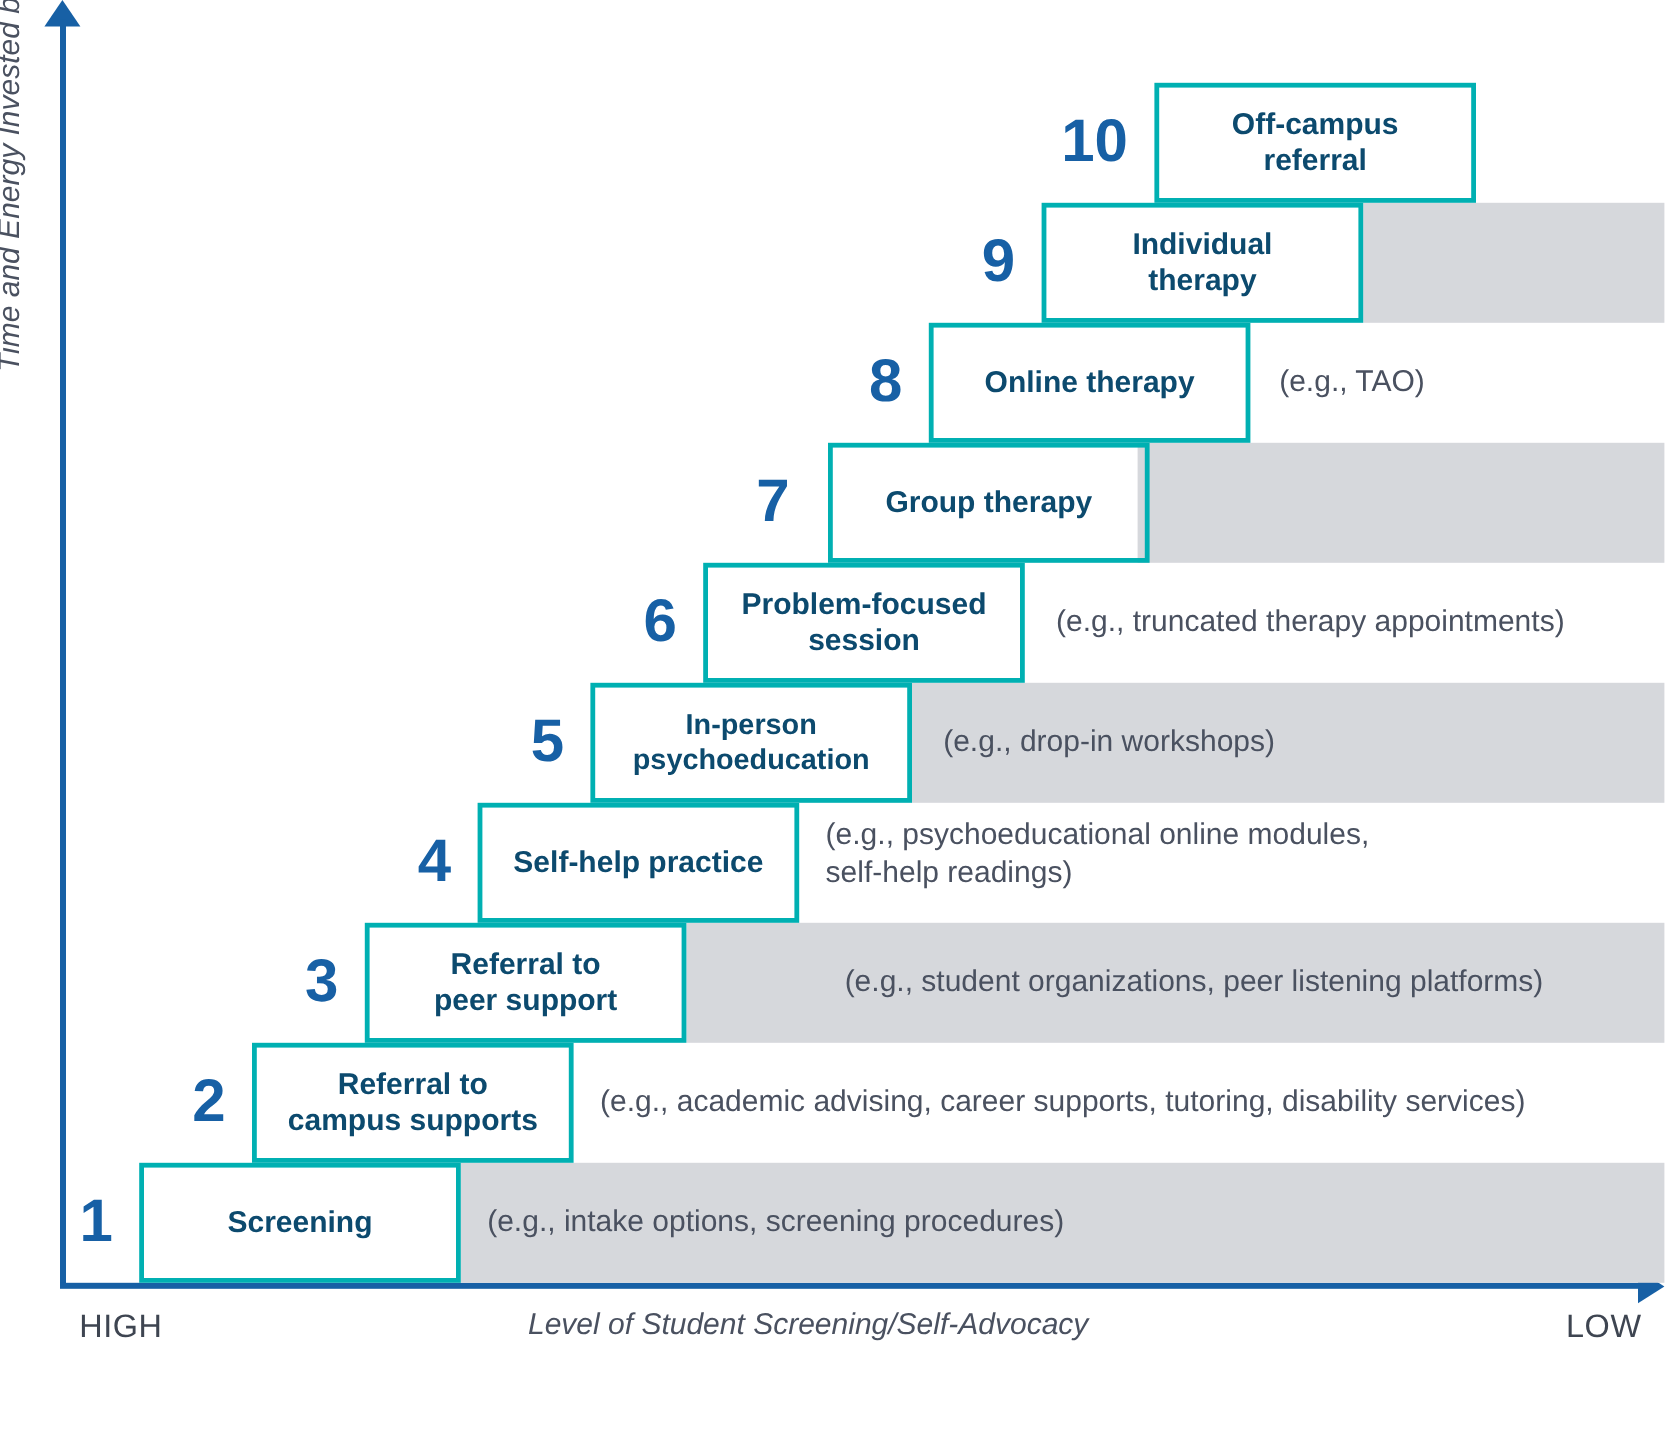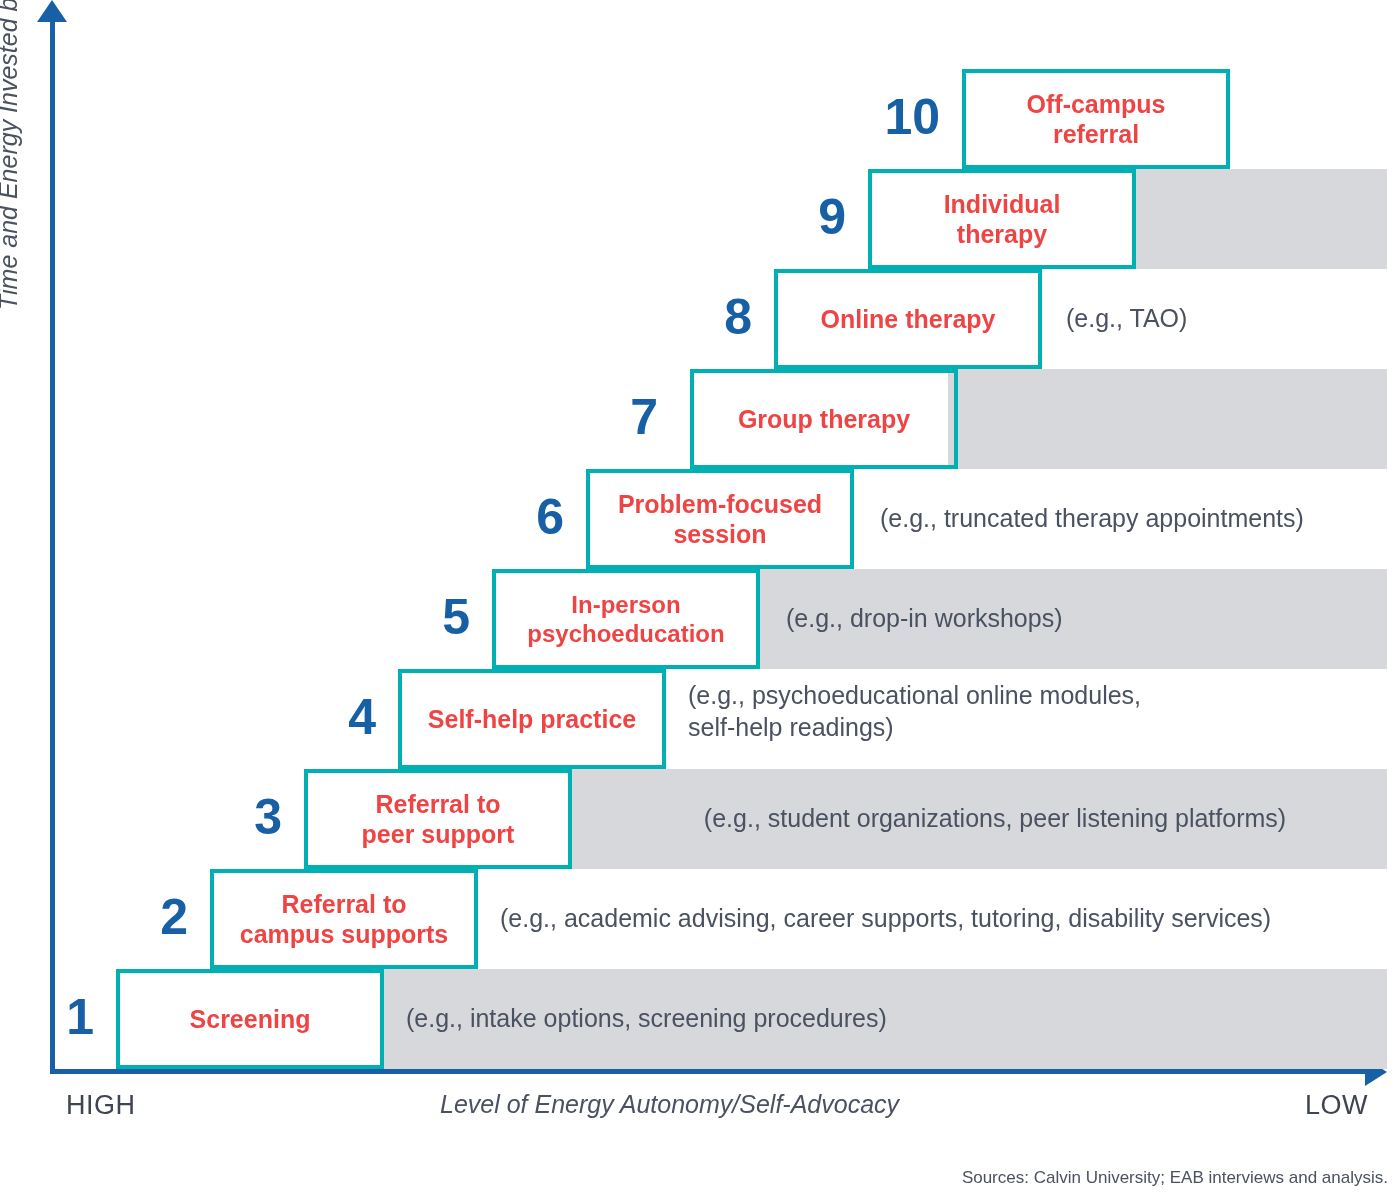--- a/index.html
+++ b/index.html
@@ -110,21 +110,21 @@
     box-sizing: border-box;
     background: transparent;
     display: flex;
     align-items: center;
     justify-content: center;
     text-align: center;
   }
   .step-label {
     font-weight: bold;
     font-size: 25px;
-    color: #ef4444;
+    color: #0c4a6e;
     line-height: 1.22;
     padding: 0 8px;
   }
   .step-label.small { font-size: 24px; }
 
   .step-num {
     position: absolute;
     color: #1760A5;
     font-size: 50px;
     font-weight: 600;
@@ -159,21 +159,21 @@
   <div class="y-axis-head"></div>
   <div class="y-axis-line"></div>
   <div class="axis-cap y-high">HIGH</div>
   <div class="axis-cap y-low">LOW</div>
   <div class="y-title">Time and Energy Invested by Staff</div>
 
   <div class="x-axis-line"></div>
   <div class="x-axis-head"></div>
   <div class="axis-cap x-high">HIGH</div>
   <div class="axis-cap x-low">LOW</div>
-  <div class="x-title">Level of Energy Autonomy/Self-Advocacy</div>
+  <div class="x-title">Level of Student Screening/Self-Advocacy</div>
 
   <div id="steps-layer">
       <div class="step">
         <div class="gray-band" style="left: 384px; top: 969px; width: 1003px; height: 100px;"></div>
         <div class="step-box" style="left: 116px; top: 969px; width: 268px; height: 100px;">
           <div class="step-label" style="white-space: pre-line;">Screening</div>
         </div>
         <div class="step-num" style="left: 6px; top: 992px; width: 88px;">1</div>
         <div class="step-eg" style="left: 406px; top: 1002px; width: 990px;">(e.g., intake options, screening procedures)</div>
       </div>
@@ -243,15 +243,14 @@
       </div>
       <div class="step">
         <div class="step-box" style="left: 962px; top: 69px; width: 268px; height: 100px;">
           <div class="step-label" style="white-space: pre-line;">Off-campus
 referral</div>
         </div>
         <div class="step-num" style="left: 852px; top: 92px; width: 88px;">10</div>
       </div>
     </div>
 
-  <div class="source">Sources: Calvin University; EAB interviews and analysis.</div>
 
 </div>
 
 </body></html>

